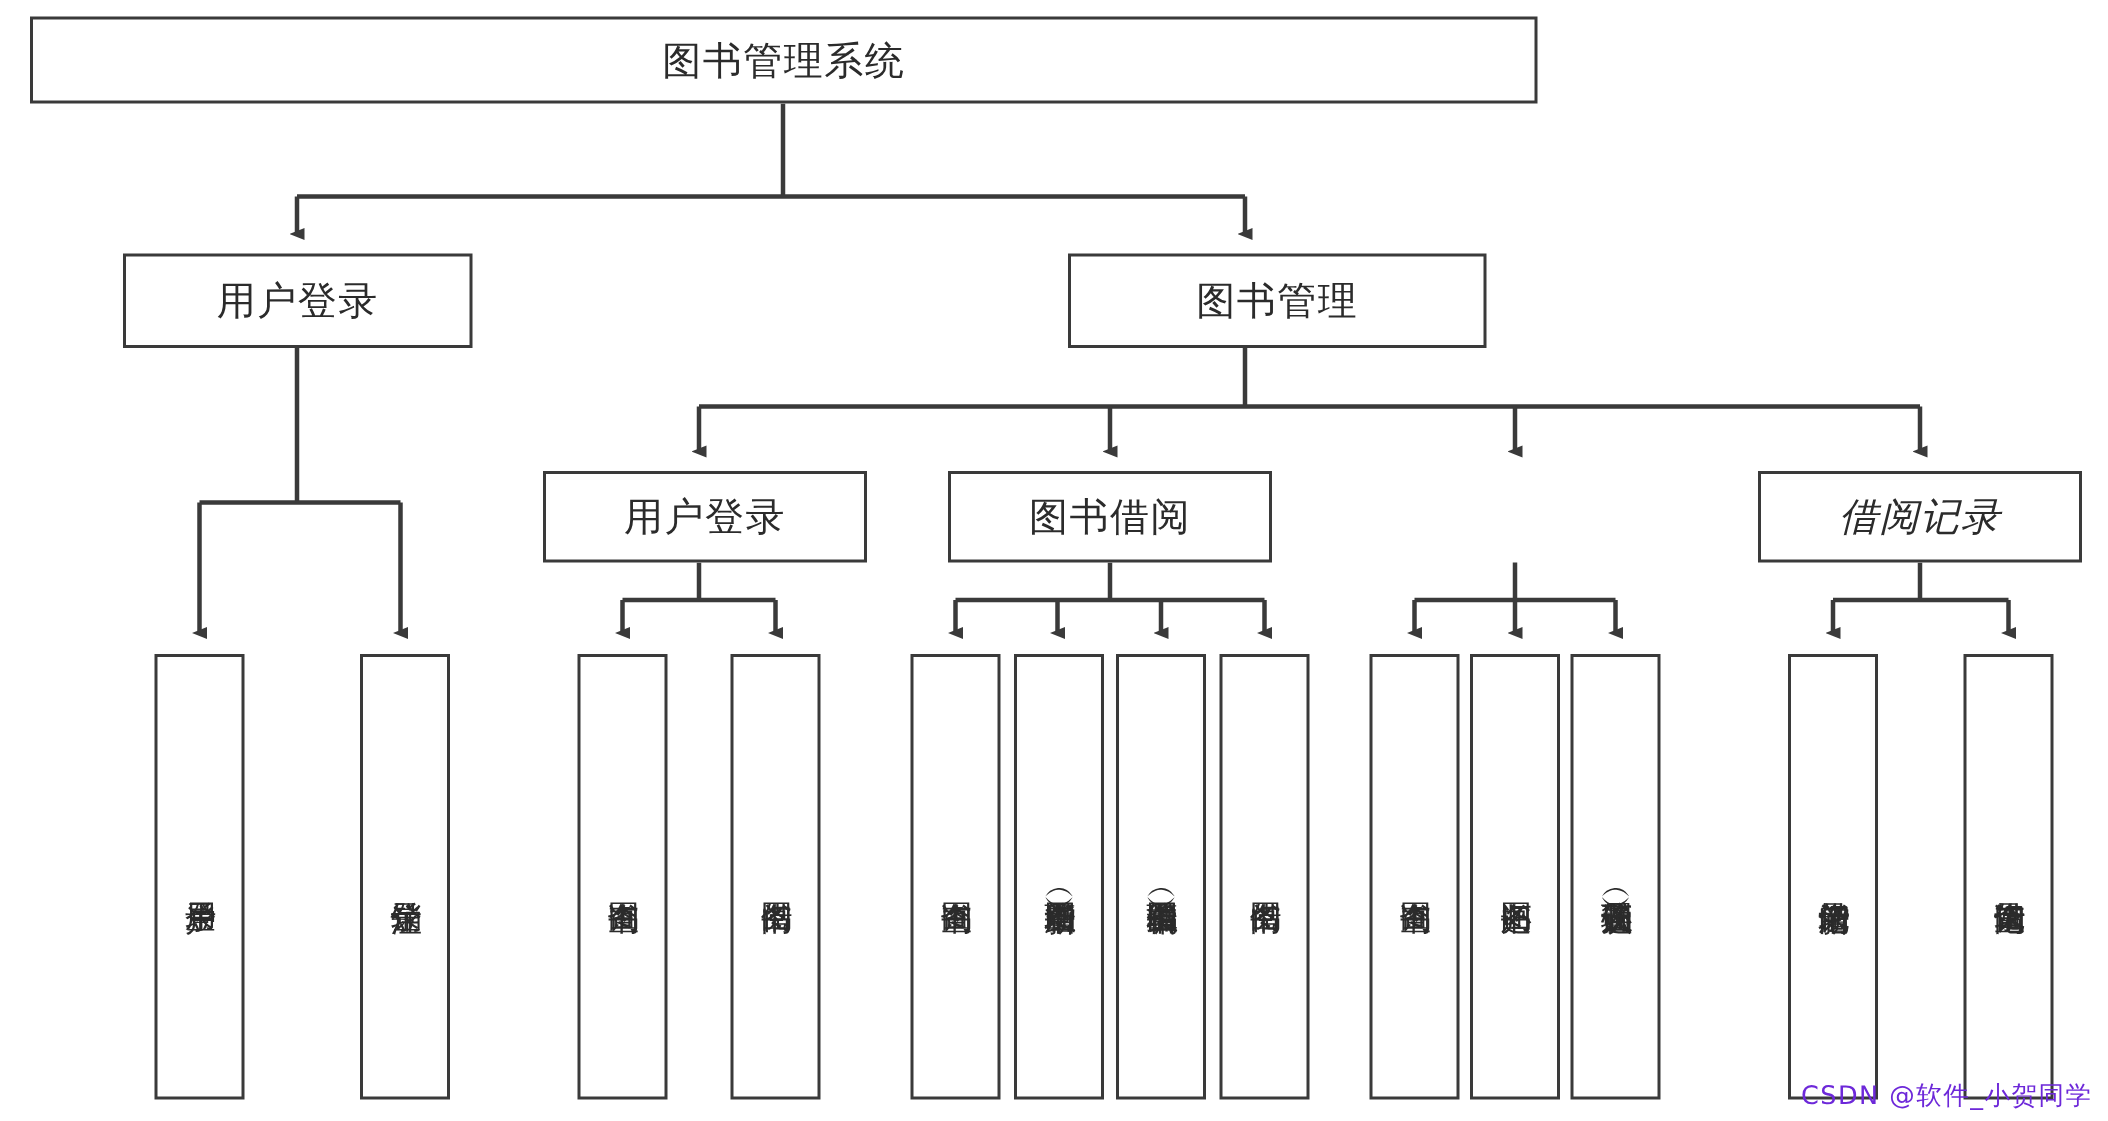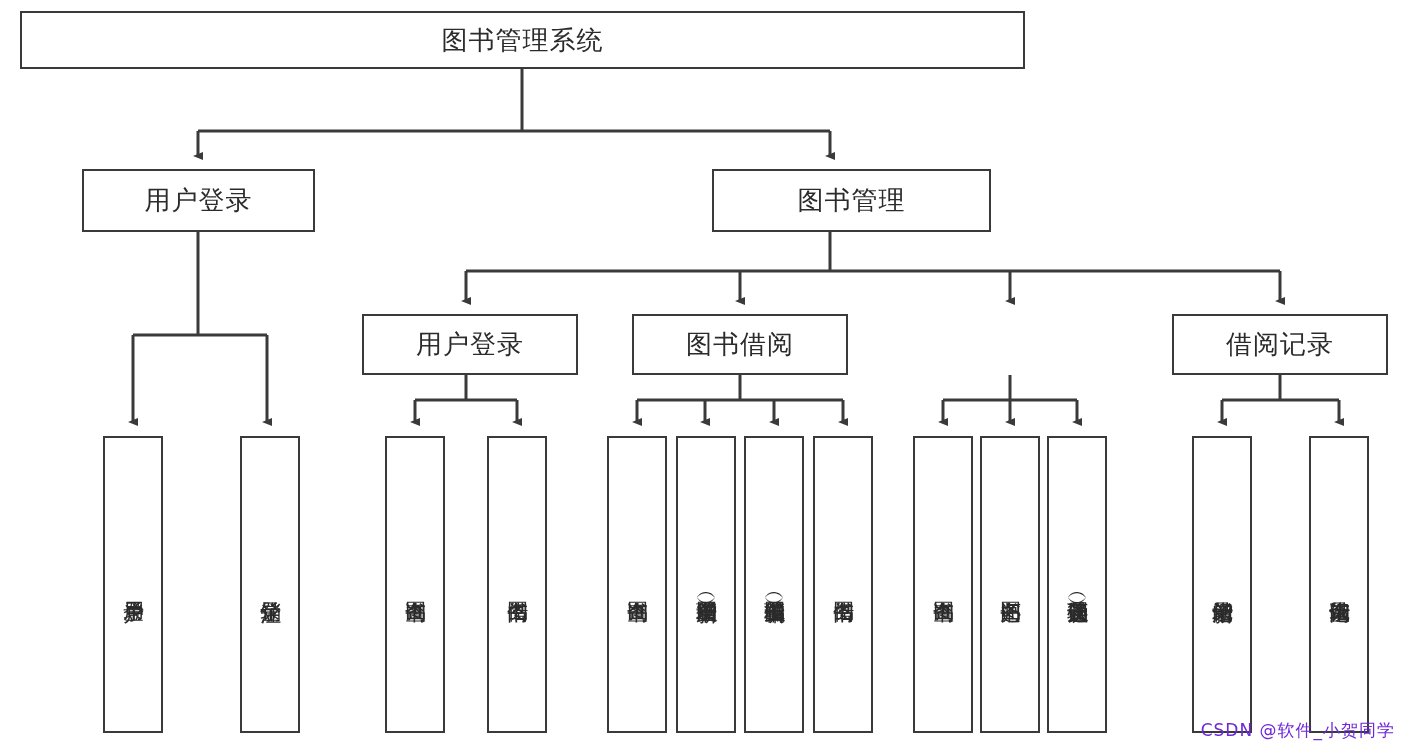--- a/index.html
+++ b/index.html
@@ -97,21 +97,21 @@
     </g>
   </svg>
 
   <div class="node h" style="left:20px;top:11px;width:1005px;height:58px;">图书管理系统</div>
 
   <div class="node h" style="left:82px;top:169px;width:233px;height:63px;">用户登录</div>
   <div class="node h" style="left:712px;top:169px;width:279px;height:63px;">图书管理</div>
 
   <div class="node h" style="left:362px;top:314px;width:216px;height:61px;">用户登录</div>
   <div class="node h" style="left:632px;top:314px;width:216px;height:61px;">图书借阅</div>
-  <div class="node h" style="left:1172px;top:314px;width:216px;height:61px;">借阅记录</div>
+  <div class="node h" style="left:1172px;top:314px;width:216px;height:61px;font-style:italic;">借阅记录</div>
 
   <div class="node v" style="left:103px;top:436px;width:60px;height:297px;">
     <span class="vtext">用户登录</span>
   </div>
   <div class="node v" style="left:240px;top:436px;width:60px;height:297px;">
     <span class="vtext">注销登录</span>
   </div>
 
   <div class="node v" style="left:385px;top:436px;width:60px;height:297px;">
     <span class="vtext">查询图书</span>

